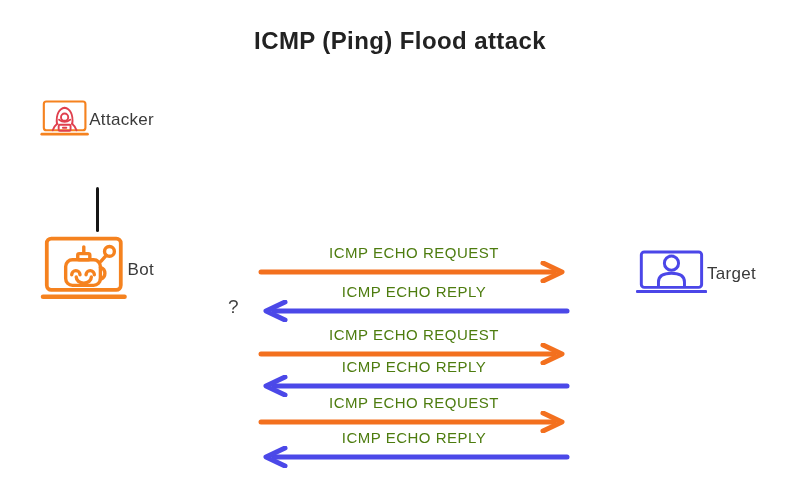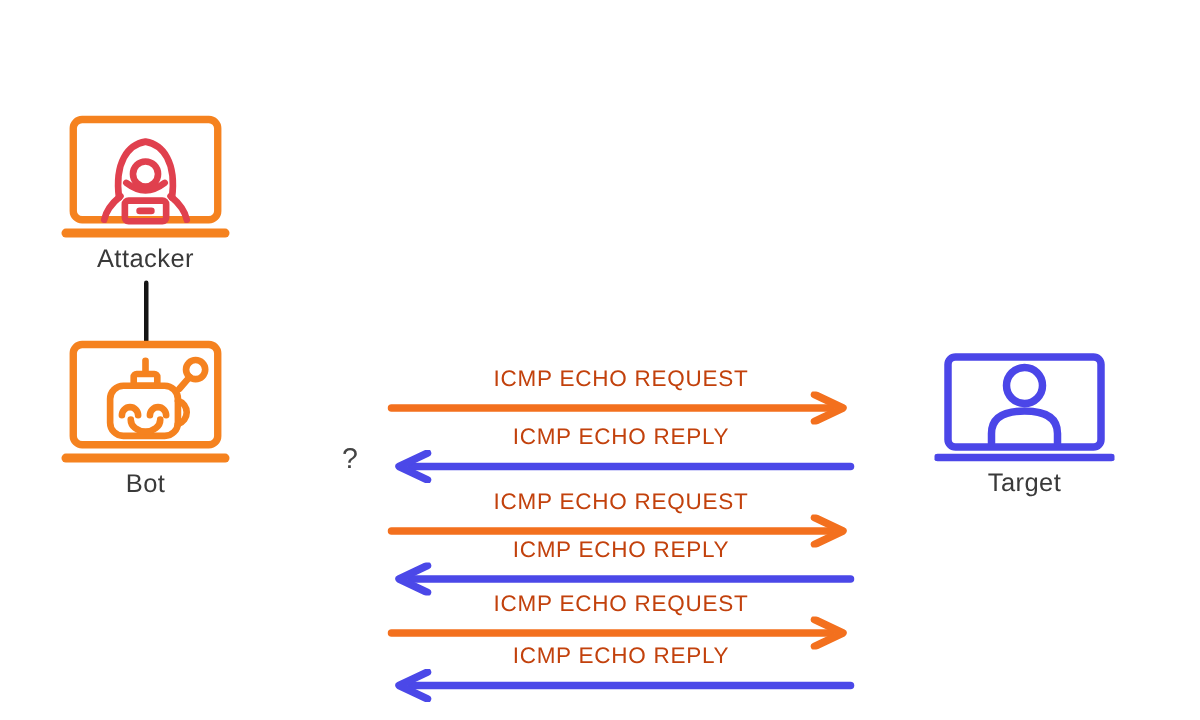--- a/index.html
+++ b/index.html
@@ -4,50 +4,51 @@
 <style>
   html,body{margin:0;padding:0;background:#fff;}
   .canvas{
     position:relative;width:800px;height:480px;background:#ffffff;
     font-family:"Liberation Sans", sans-serif;overflow:hidden;
   }
   .title{
     position:absolute;top:27px;left:0;width:100%;text-align:center;
     font-size:24px;font-weight:700;color:#222222;letter-spacing:0.4px;
   }
-  .node{position:absolute;display:flex;flex-direction:column;align-items:center;}
+  .node{position:absolute;display:flex;flex-direction:row;align-items:center;}
   .node-label{margin-top:3px;font-size:17px;color:#3a3a3a;letter-spacing:0.3px;}
   .attacker{left:40px;top:76px;width:114px;}
   .bot{left:40px;top:226px;width:114px;}
-  .target{left:623px;top:235px;width:120px;}
+  .target{left:636px;top:235px;width:120px;}
   .connector{
     position:absolute;left:96px;top:187px;width:3px;height:45px;background:#151515;border-radius:2px;
   }
   .laptop-stroke{stroke:#F5821F;fill:none;stroke-width:5;stroke-linecap:round;stroke-linejoin:round;}
   .laptop-base{fill:#F5821F;}
   .hacker-stroke{stroke:#E0404E;fill:none;stroke-width:4.5;stroke-linecap:round;stroke-linejoin:round;}
   .robot-stroke{stroke:#F5821F;fill:none;stroke-width:4.5;stroke-linecap:round;stroke-linejoin:round;}
   .person-stroke{stroke:#4B46E8;fill:none;stroke-width:5;stroke-linecap:round;stroke-linejoin:round;}
   .msg-row{position:absolute;left:258px;width:312px;display:flex;flex-direction:column;align-items:center;}
   .msg-label{
-    font-size:15px;line-height:16px;color:#c2410c;letter-spacing:0.5px;white-space:nowrap;
+    font-size:15px;line-height:16px;color:#4d7c0f;letter-spacing:0.5px;white-space:nowrap;
   }
   .arrow{display:block;margin-top:0;}
   .arrow .shaft,.arrow .head{fill:none;stroke-width:5;stroke-linecap:round;stroke-linejoin:round;}
   .req .shaft,.req .head{stroke:#F3701E;}
   .rep .shaft,.rep .head{stroke:#4B48E8;}
   .qmark{
     position:absolute;left:228px;top:296px;font-size:19px;color:#444444;
   }
 </style>
 </head>
 <body>
 
 <div class="canvas">
 
+  <div class="title">ICMP (Ping) Flood attack</div>
 
   <div class="node attacker">
     <svg width="114" height="84" viewBox="0 0 116 84">
       <rect class="laptop-stroke" x="9" y="3" width="98" height="68" rx="6"></rect>
       <rect class="laptop-base" x="1" y="77" width="114" height="6" rx="3"></rect>
       <path class="hacker-stroke" d="M40,56 C37,32 46,20 58,18 C70,20 79,32 76,56"></path>
       <circle class="hacker-stroke" cx="58" cy="40" r="8.5"></circle>
       <path class="hacker-stroke" d="M45,46 Q58,56 71,46"></path>
       <path class="hacker-stroke" d="M41,55 C35,60 31,66 30,71"></path>
       <path class="hacker-stroke" d="M75,55 C81,60 85,66 86,71"></path>

